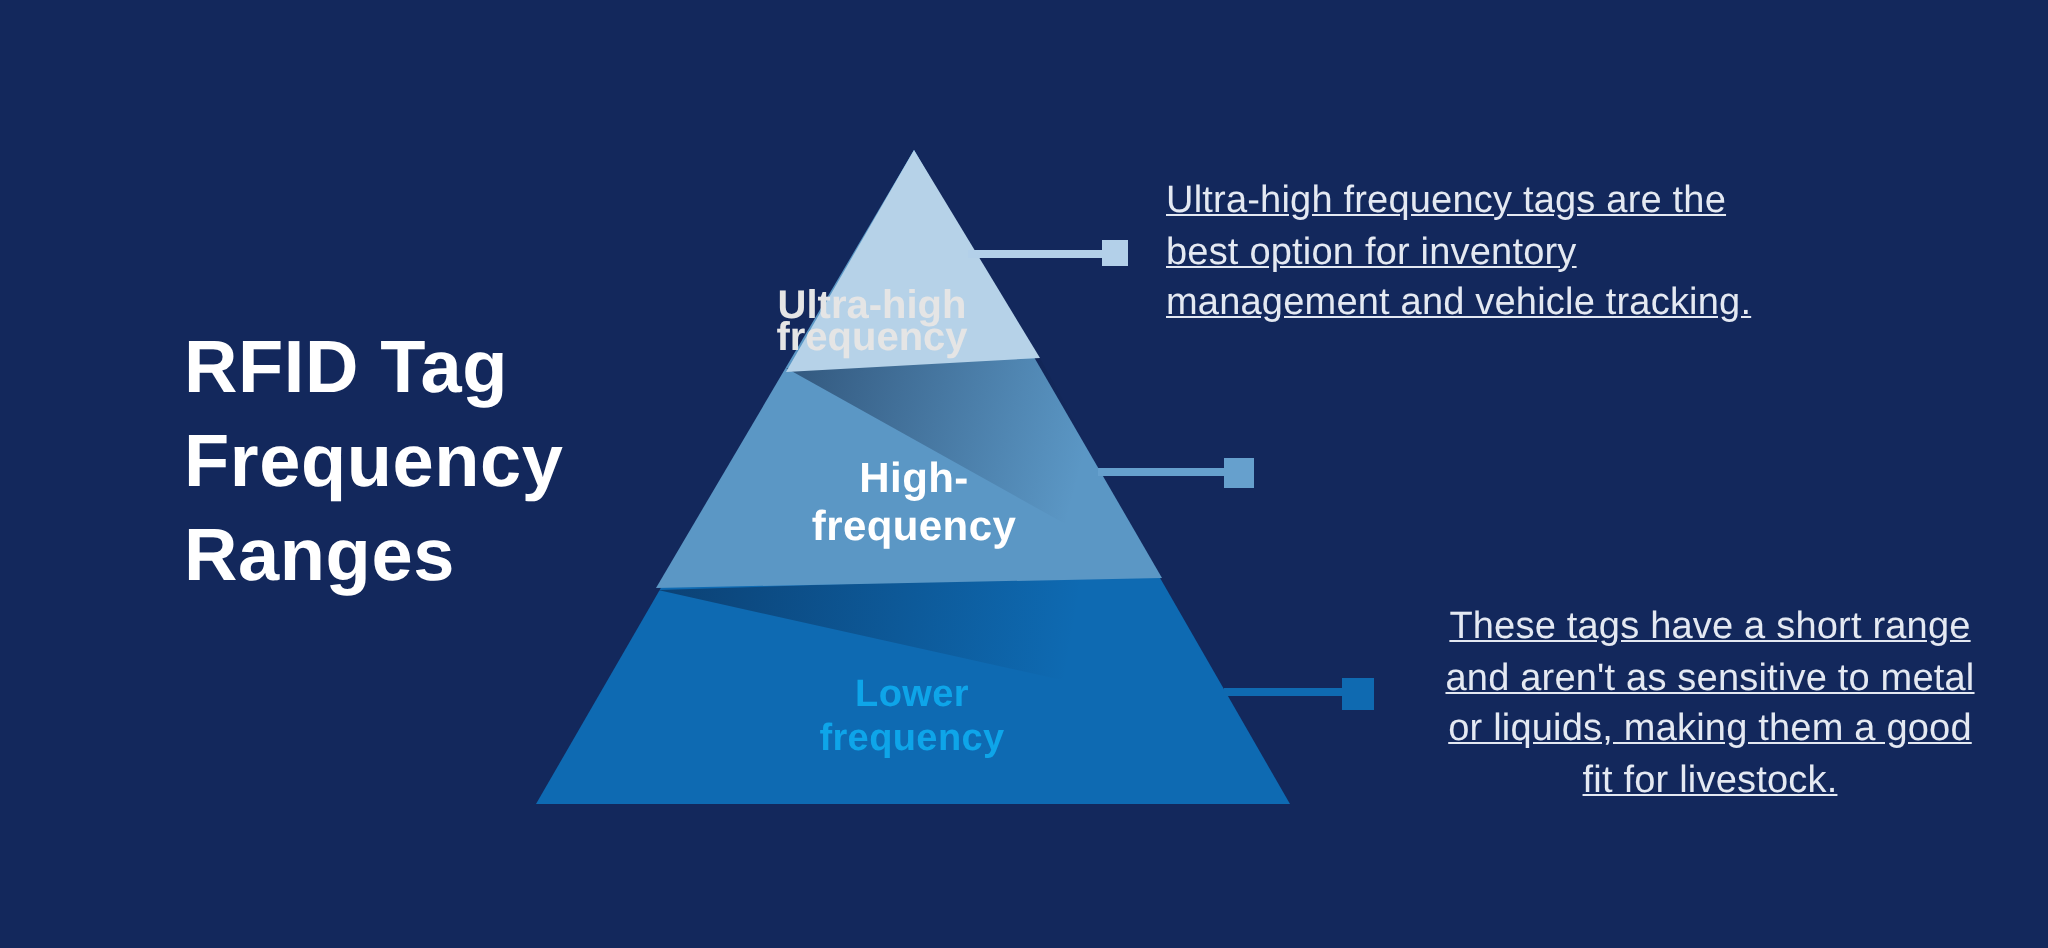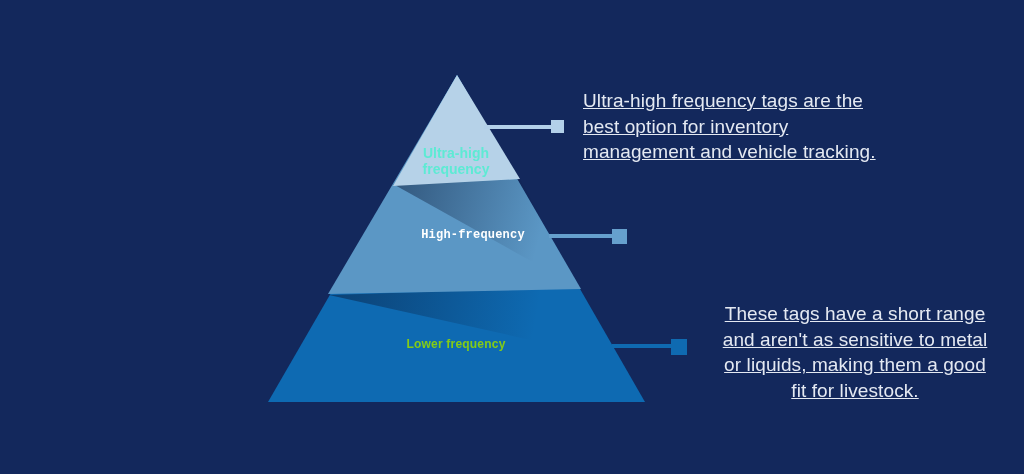--- a/index.html
+++ b/index.html
@@ -26,23 +26,23 @@
     clip-path:polygon(0px 5px,127px 0px,188px 110px);
     background:linear-gradient(105deg,rgba(9,24,54,.5) 0%,rgba(9,24,54,0) 72%);
   }
   .shadow-on-lower{
     left:329px;top:287px;width:300px;height:78px;
     clip-path:polygon(0px 8px,252px 0px,296px 74px);
     background:linear-gradient(100deg,rgba(9,24,54,.5) 0%,rgba(9,24,54,0) 68%);
   }
   
   .tier-label{position:absolute;text-align:center;font-weight:700;white-space:pre-line;}
-  .label-ultra{left:386px;top:145px;width:140px;font-size:14px;line-height:16px;color:#5eead4;}
-  .label-high {left:403px;top:228px;width:140px;font-size:12px;color:#ffffff;letter-spacing:.2px;font-family:Liberation Mono, monospace;}
-  .label-lower{left:386px;top:337px;width:140px;font-size:12px;color:#84cc16;letter-spacing:.2px;}
+  .label-ultra{left:366px;top:145px;width:140px;font-size:20px;line-height:16px;color:#e5e5e5;}
+  .label-high {left:387px;top:228px;width:140px;font-size:21px;color:#ffffff;letter-spacing:.2px;}
+  .label-lower{left:386px;top:337px;width:140px;font-size:19px;color:#0ea5e9;letter-spacing:.2px;}
   
   .connector-line{position:absolute;height:4px;}
   .connector-square{position:absolute;}
   .line-1{left:484px;top:125px;width:70px;background:#b3d0e9;}
   .sq-1{left:551px;top:120px;width:13px;height:13px;background:#b3d0e9;}
   .line-2{left:549px;top:234px;width:68px;background:#66a0cd;}
   .sq-2{left:612px;top:229px;width:15px;height:15px;background:#66a0cd;}
   .line-3{left:612px;top:344px;width:64px;background:#0f6ab1;}
   .sq-3{left:671px;top:339px;width:16px;height:16px;background:#0f6ab1;}
   
@@ -52,20 +52,23 @@
   }
   .desc-1{left:583px;top:88px;width:320px;}
   .desc-2{left:643px;top:211px;width:320px;}
   .desc-3{left:705px;top:301px;width:300px;text-align:center;}
 </style>
 </head>
 <body>
 
 <div class="canvas">
 
+  <h1 class="main-title">RFID Tag
+Frequency
+Ranges</h1>
 
   <div>
     <div class="tier tier-lower"></div>
     <div class="shadow shadow-on-lower"></div>
     <div class="tier tier-high"></div>
     <div class="shadow shadow-on-high"></div>
     <div class="tier tier-ultra"></div>
 
     <div class="tier-label label-ultra">Ultra-high
 frequency</div>

